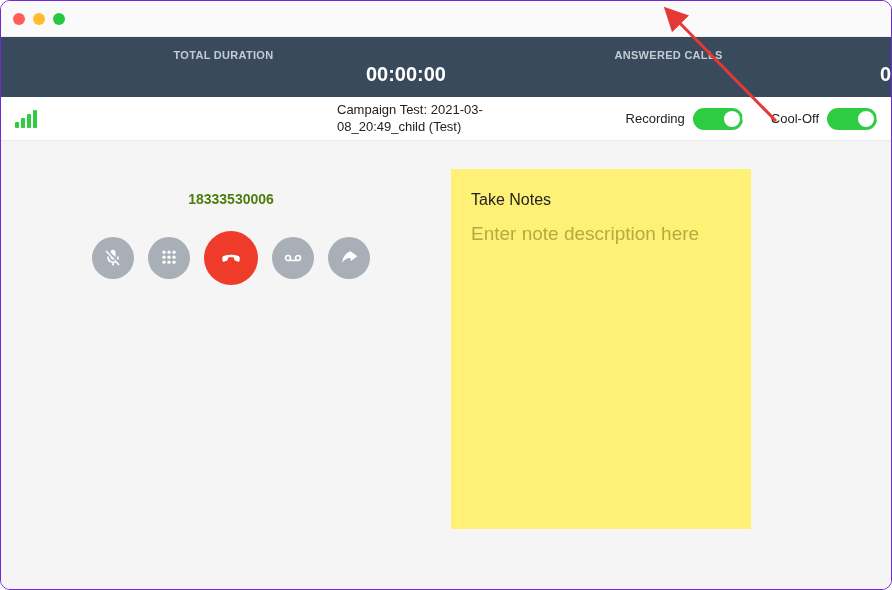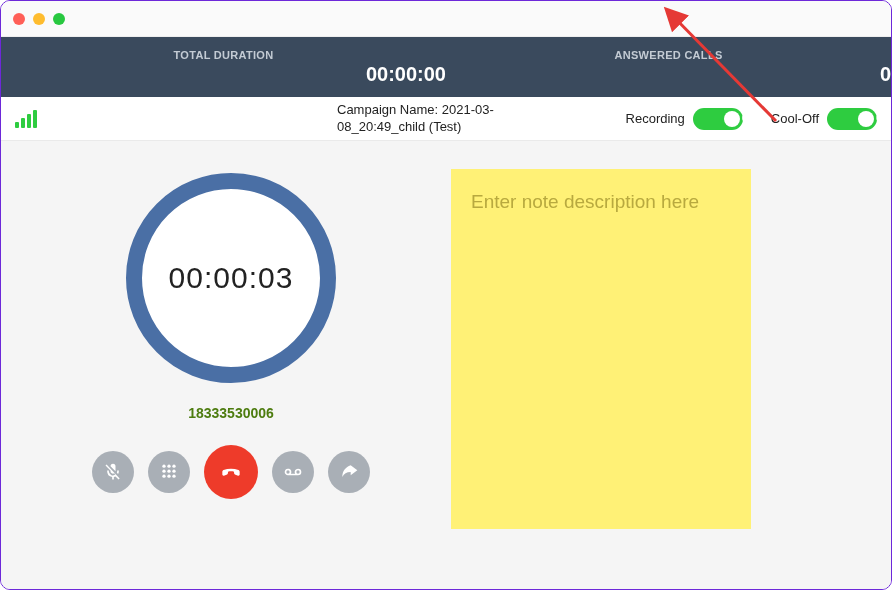--- a/index.html
+++ b/index.html
@@ -159,21 +159,21 @@
 
   <div class="info-bar">
     <div class="signal">
       <span></span>
         <span></span>
         <span></span>
         <span></span>
     </div>
 
     <div class="campaign">
-      <span>Campaign Name:</span>
+      <span>Campaign Test:</span>
       <span>2021-03-08_20:49_child (Test)</span>
     </div>
 
     <div class="toggles">
       <div class="toggle-group">
         <span>Recording</span>
         <div class="toggle">
           <span class="lbl">ON</span>
           <span class="knob"></span>
         </div>
@@ -184,23 +184,20 @@
           <span class="lbl">ON</span>
           <span class="knob"></span>
         </div>
       </div>
     </div>
   </div>
 
   <div class="main">
 
     <div class="call-panel">
-      <div class="timer-ring">
-        <div class="timer-text">00:00:03</div>
-      </div>
       <div class="phone-number">18333530006</div>
 
       <div class="call-buttons">
         <div class="cbtn">
           <svg viewBox="0 0 24 24">
               <path d="M19 11a1 1 0 0 0-2 0 5 5 0 0 1-.4 2l1.5 1.5A7 7 0 0 0 19 11zM4.3 3 3 4.3l6 6V11a3 3 0 0 0 4.4 2.6l1.5 1.5A5 5 0 0 1 7 11a1 1 0 0 0-2 0 7 7 0 0 0 6 6.9V21h2v-3.1c.7-.1 1.4-.3 2-.6l3.7 3.7 1.3-1.3zM12 2a3 3 0 0 0-3 3v.2l6 6V5a3 3 0 0 0-3-3z"></path>
             </svg>
         </div>
         <div class="cbtn">
           <svg viewBox="0 0 24 24">
@@ -227,20 +224,21 @@
         </div>
         <div class="cbtn">
           <svg viewBox="0 0 24 24">
               <path d="M14 4l8 6-8 6v-4c-5 0-8 2-10 6 0-7 4-12 10-14z"></path>
             </svg>
         </div>
       </div>
     </div>
 
     <div class="notes">
+      <div class="notes-title">Take Notes</div>
       <div class="notes-placeholder">Enter note description here</div>
     </div>
 
   </div>
 
   <svg class="arrow" width="140" height="160">
     <defs>
       <marker id="ah" markerWidth="8" markerHeight="8" refX="6" refY="4" orient="auto">
         <path d="M0,0 L8,4 L0,8 z" fill="#e53935"></path>
       </marker>

